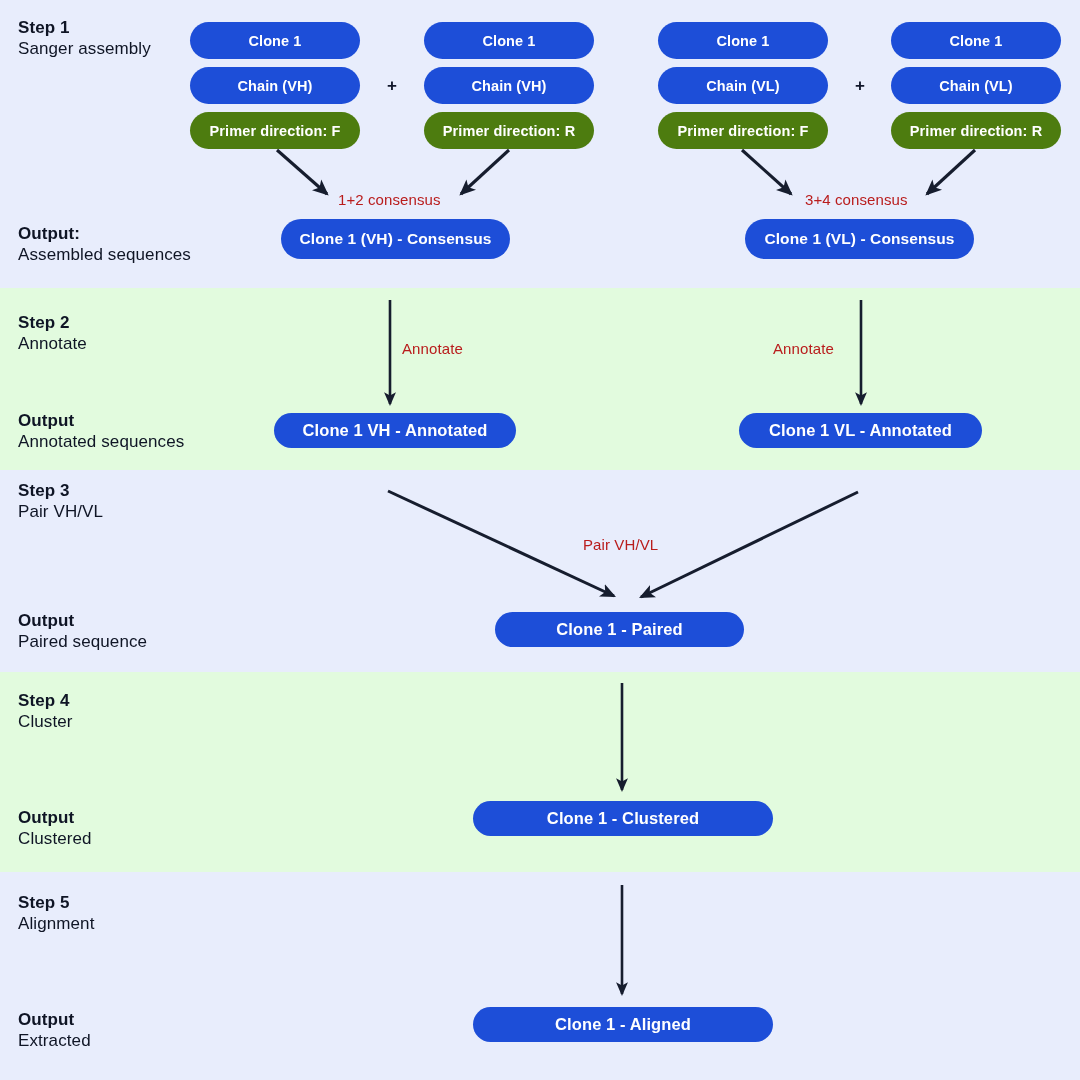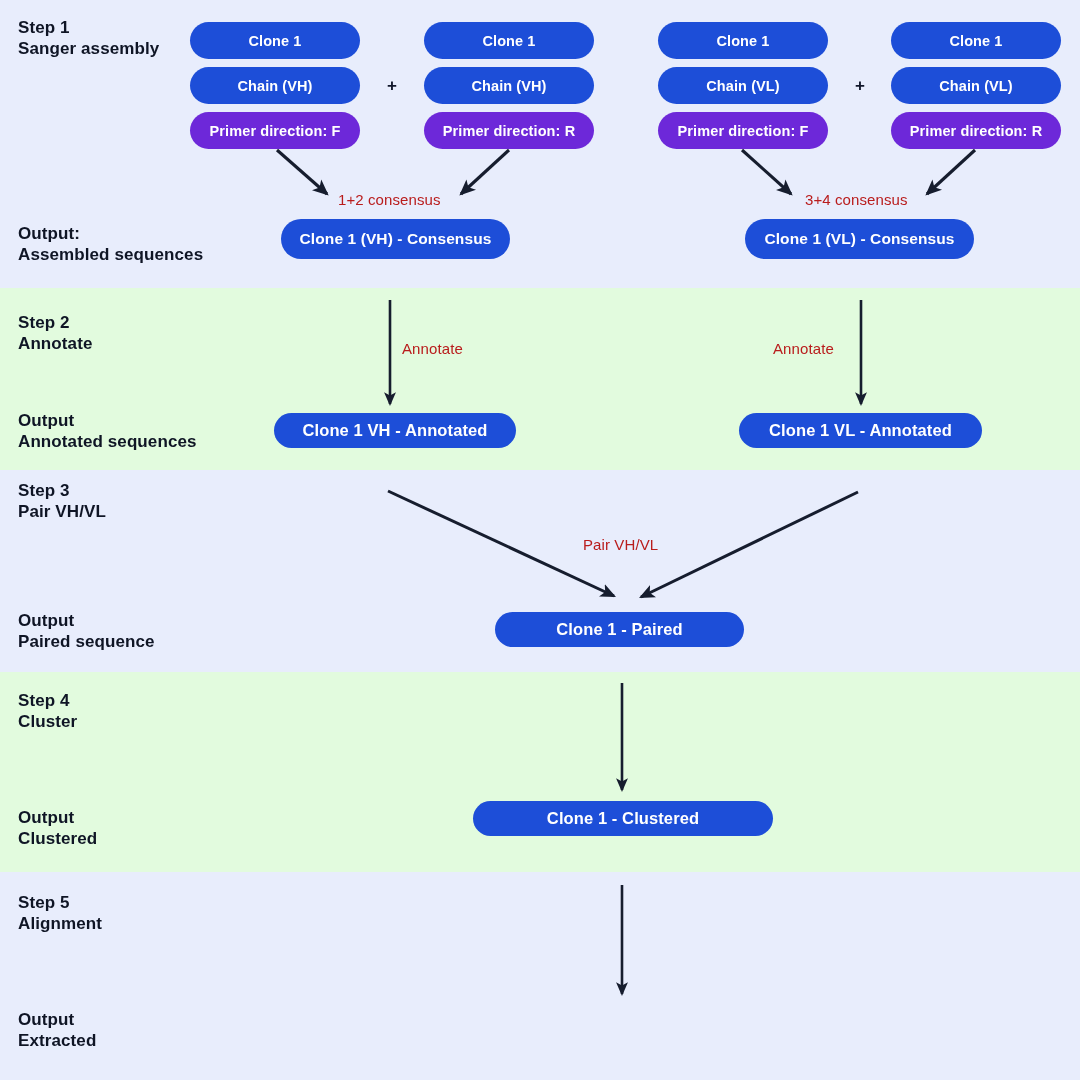--- a/index.html
+++ b/index.html
@@ -35,42 +35,42 @@
   }
   .lbl .t1 {
     display: block;
     font-size: 17px;
     font-weight: bold;
     letter-spacing: .1px;
   }
   .lbl .t2 {
     display: block;
     font-size: 17px;
-    font-weight: bold;
+    font-weight: normal;
     letter-spacing: .1px;
   }
 
   
   .pill {
     position: absolute;
     height: 37px;
     border-radius: 19px;
     background: #1d4ed8;
     color: #ffffff;
     display: flex;
     align-items: center;
     justify-content: center;
     font-size: 14.5px;
     font-weight: bold;
     letter-spacing: .1px;
     box-sizing: border-box;
     padding: 0 10px;
     white-space: nowrap;
   }
-  .pill.grey { background: #6d28d9; }
+  .pill.grey { background: #4d7c0f; }
   .pill.out {
     height: 40px;
     border-radius: 20px;
     font-size: 15.5px;
   }
   .pill.out-lg {
     height: 35px;
     border-radius: 21px;
     font-size: 16.5px;
   }
@@ -224,14 +224,15 @@
   <div class="lbl" style="top:893px;">
     <span class="t1">Step 5</span>
     <span class="t2">Alignment</span>
   </div>
 
   <div class="lbl" style="top:1010px;">
     <span class="t1">Output</span>
     <span class="t2">Extracted</span>
   </div>
 
+  <div class="pill out-lg" style="left:473px; top:1007px; width:300px;">Clone 1 - Aligned</div>
 
 </div>
 
 </body></html>

